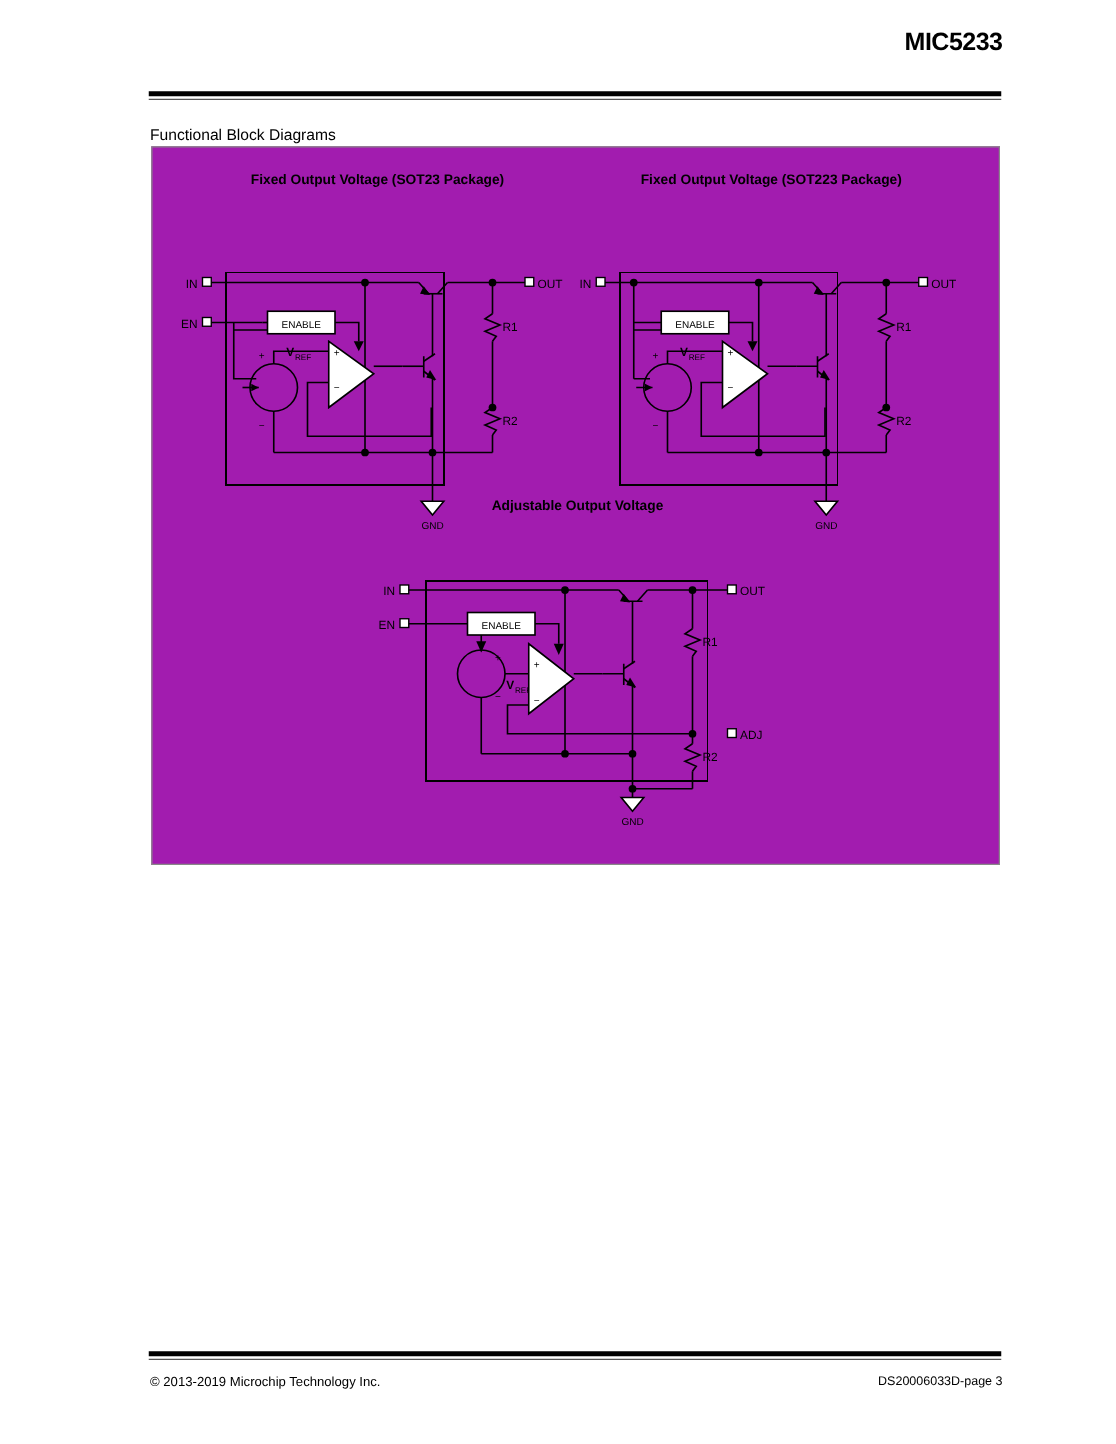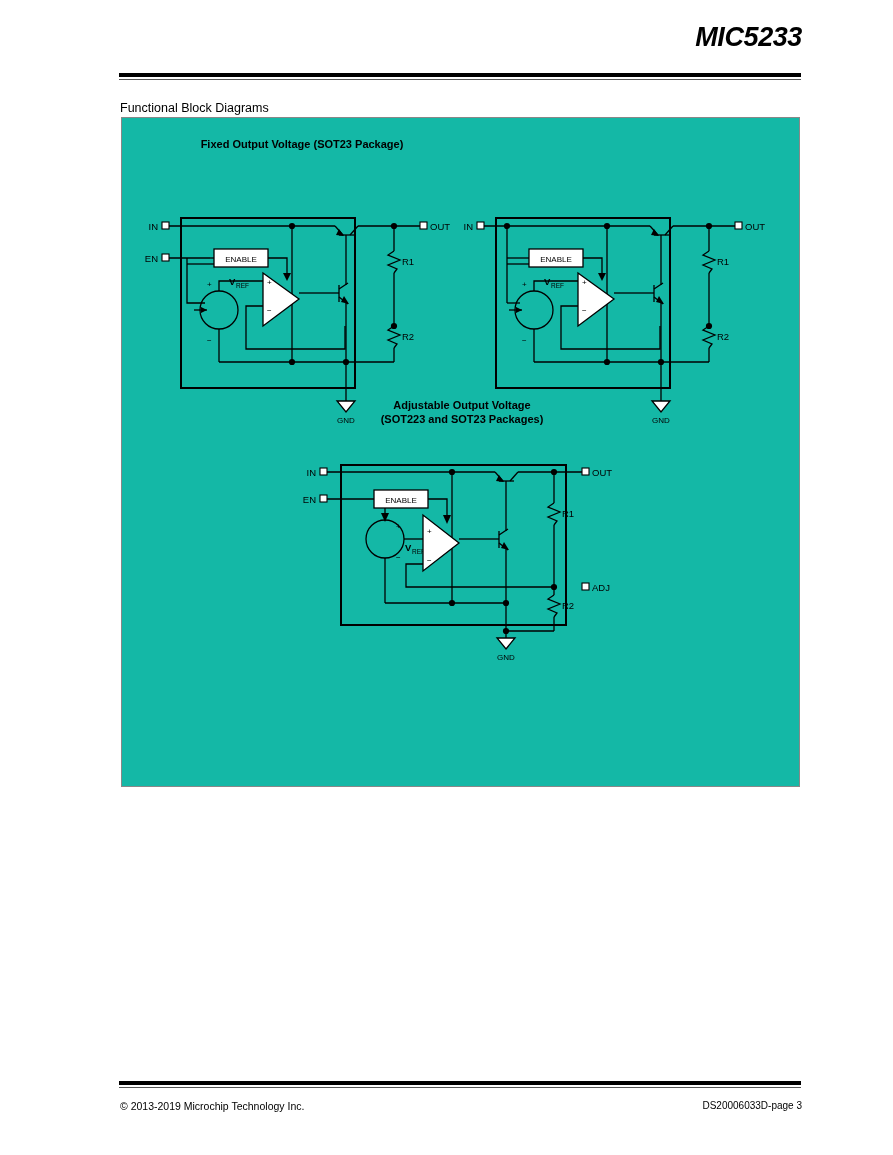--- a/index.html
+++ b/index.html
@@ -1,28 +1,28 @@
 <!DOCTYPE html>
 <html><head>
 <meta charset="utf-8">
 <style>
   html,body{margin:0;padding:0;background:#fff;}
   body{width:893px;height:1155px;position:relative;
        font-family:"Liberation Sans", sans-serif;color:#000;}
   .page{position:absolute;left:0;top:0;width:893px;height:1155px;}
 
-  .doc-title{position:absolute;right:91px;top:24px;font-size:27px;font-weight:bold;
-             letter-spacing:-0.4px;line-height:1;font-style:italic;}
+  .doc-title{position:absolute;right:91px;top:24px;font-size:20px;font-weight:bold;
+             letter-spacing:-0.4px;line-height:1;}
   .rule-thick{position:absolute;left:119px;top:73px;width:682px;height:4px;background:#000;}
   .rule-thin{position:absolute;left:119px;top:79px;width:682px;height:1px;background:#555;}
 
   .section-title{position:absolute;left:120px;top:101px;font-size:12.5px;font-weight:normal;}
 
-  .frame{position:absolute;left:121px;top:117px;width:679px;height:670px;
-         border:1px solid #888;box-sizing:border-box;background:#14b8a6;}
+  .frame{position:absolute;left:121px;top:117px;width:679px;height:575px;
+         border:1px solid #888;box-sizing:border-box;background:#a21caf;}
 
   .diag{position:absolute;}
   .diag svg{display:block;}
 
   .cap{position:absolute;text-align:center;font-size:11px;font-weight:bold;line-height:14px;}
 
   .footer-rule-thick{position:absolute;left:119px;top:1081px;width:682px;height:4px;background:#000;}
   .footer-rule-thin{position:absolute;left:119px;top:1087px;width:682px;height:1px;background:#555;}
   .foot-left{position:absolute;left:120px;top:1100px;font-size:10.5px;}
   .foot-right{position:absolute;right:91px;top:1100px;font-size:10px;}
@@ -152,20 +152,23 @@
         <text class="lbl" x="26" y="99" text-anchor="end">EN</text>
 
         <rect x="288" y="59" width="7" height="7" stroke="#000" stroke-width="1.1" fill="#fff"></rect>
         <text class="lbl" x="298" y="67">OUT</text>
 
         <polygon points="205,238 223,238 214,249" stroke="#000" stroke-width="1.3" fill="#fff"></polygon>
         <text class="lbl-s" x="214" y="260" text-anchor="middle">GND</text>
       </svg>
     </div>
 
+    <div class="cap" style="left:330px;top:19px;width:330px;">
+      <span>Fixed Output Voltage (SOT223 Package)</span>
+    </div>
     <div class="diag" style="left:325px;top:45px;">
       <svg width="340" height="265" viewBox="0 0 340 265">
         <g stroke="#000" stroke-width="1.3" fill="none" shape-rendering="crispEdges">
           <rect x="49" y="55" width="174" height="170"></rect>
         </g>
         <g stroke="#000" stroke-width="1.3" fill="none">
           <line x1="36" y1="63" x2="160" y2="63"></line>
 
           <line x1="60" y1="63" x2="60" y2="140"></line>
           <line x1="60" y1="95" x2="82" y2="95"></line>
@@ -244,21 +247,20 @@
         <rect x="288" y="59" width="7" height="7" stroke="#000" stroke-width="1.1" fill="#fff"></rect>
         <text class="lbl" x="298" y="67">OUT</text>
 
         <polygon points="205,238 223,238 214,249" stroke="#000" stroke-width="1.3" fill="#fff"></polygon>
         <text class="lbl-s" x="214" y="260" text-anchor="middle">GND</text>
       </svg>
     </div>
 
     <div class="cap" style="left:165px;top:280px;width:350px;">
       <div>Adjustable Output Voltage</div>
-      <div>(SOT223 and SOT23 Packages)</div>
     </div>
     <div class="diag" style="left:170px;top:325px;">
       <svg width="350" height="230" viewBox="0 0 350 230">
         <g stroke="#000" stroke-width="1.3" fill="none" shape-rendering="crispEdges">
           <rect x="49" y="22" width="225" height="160"></rect>
         </g>
         <g stroke="#000" stroke-width="1.3" fill="none">
           <line x1="34" y1="29" x2="160" y2="29"></line>
           <line x1="34" y1="56" x2="82" y2="56"></line>
 

